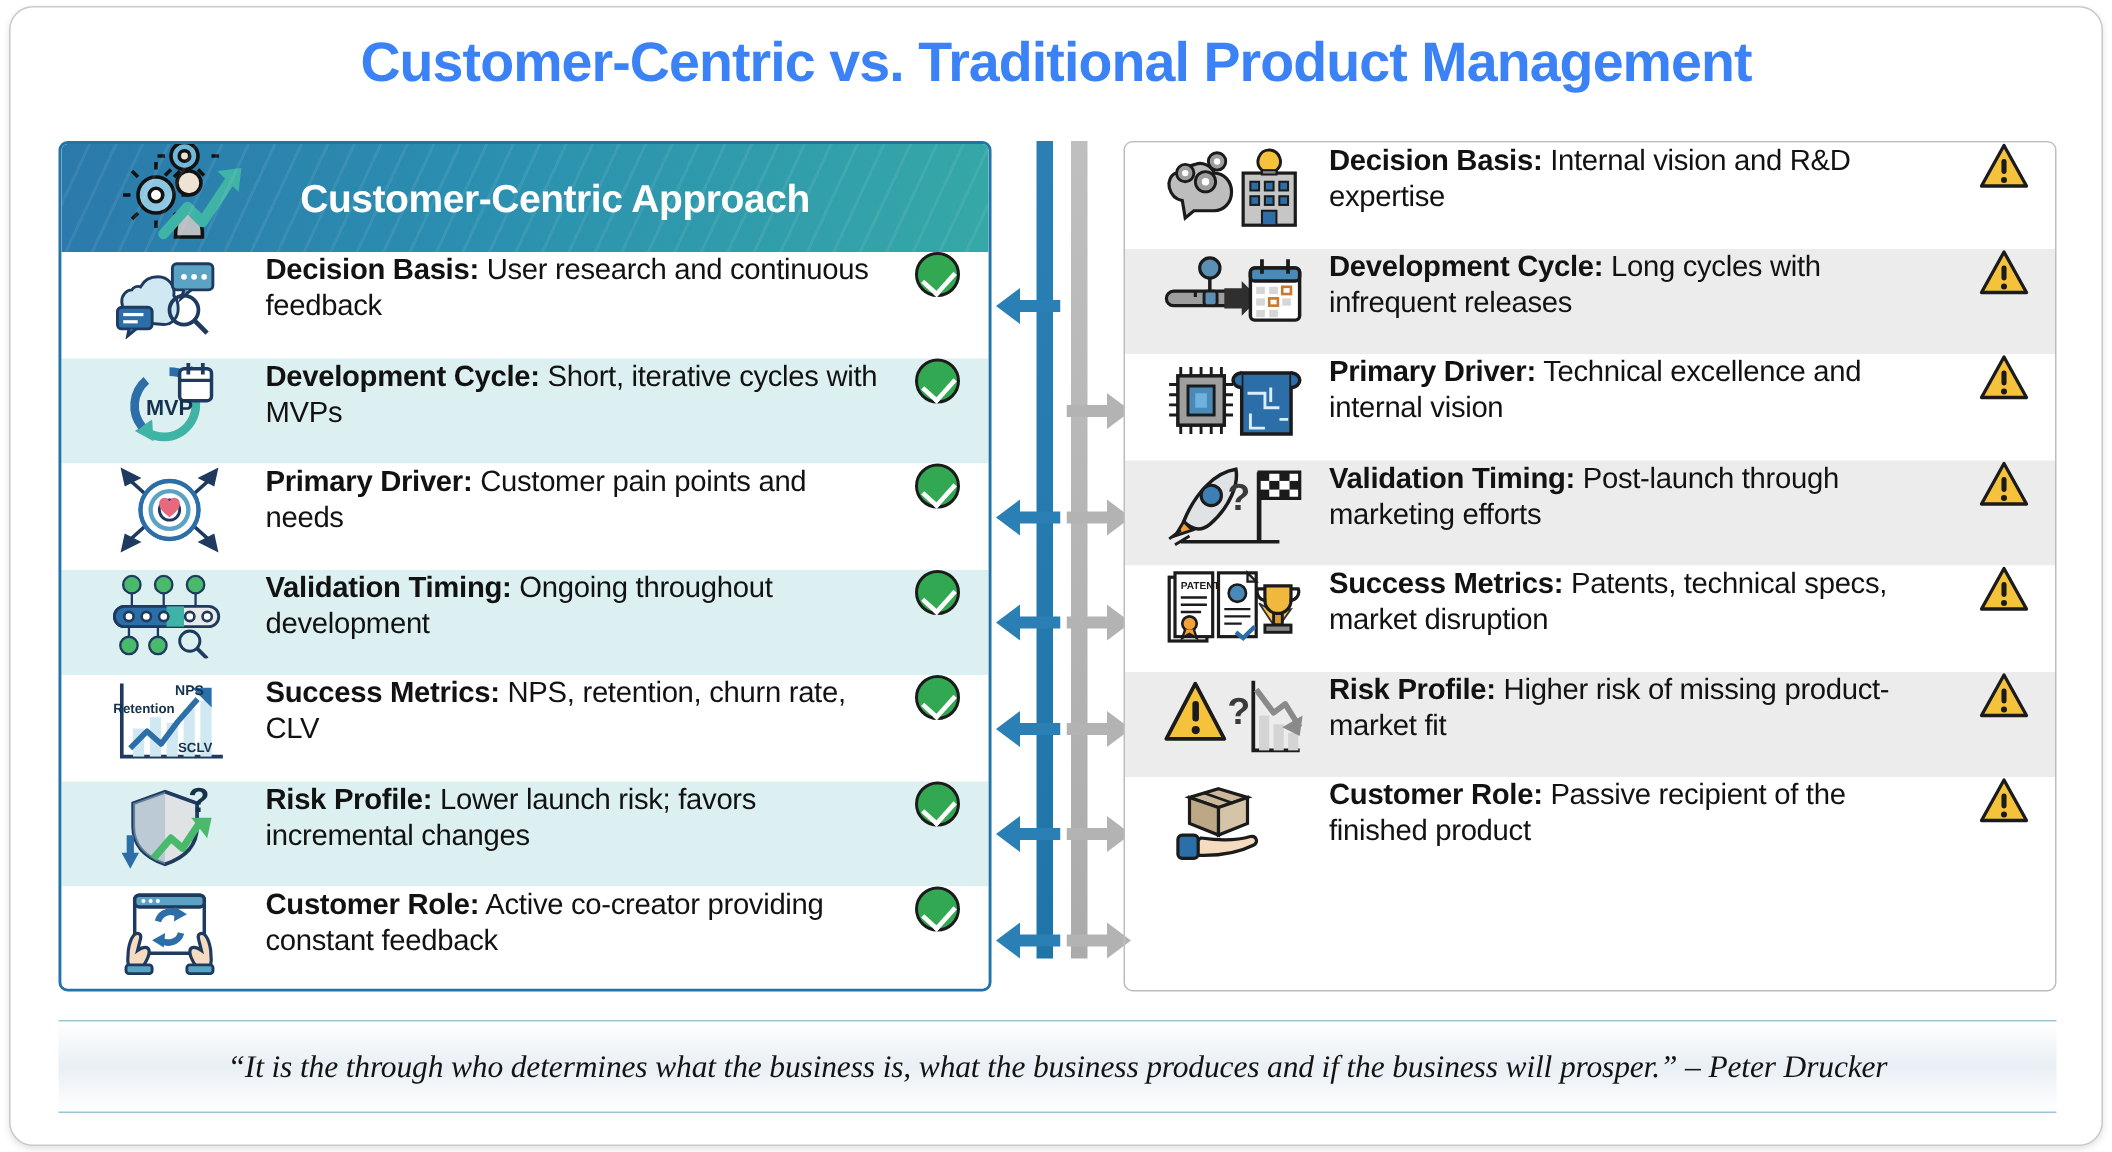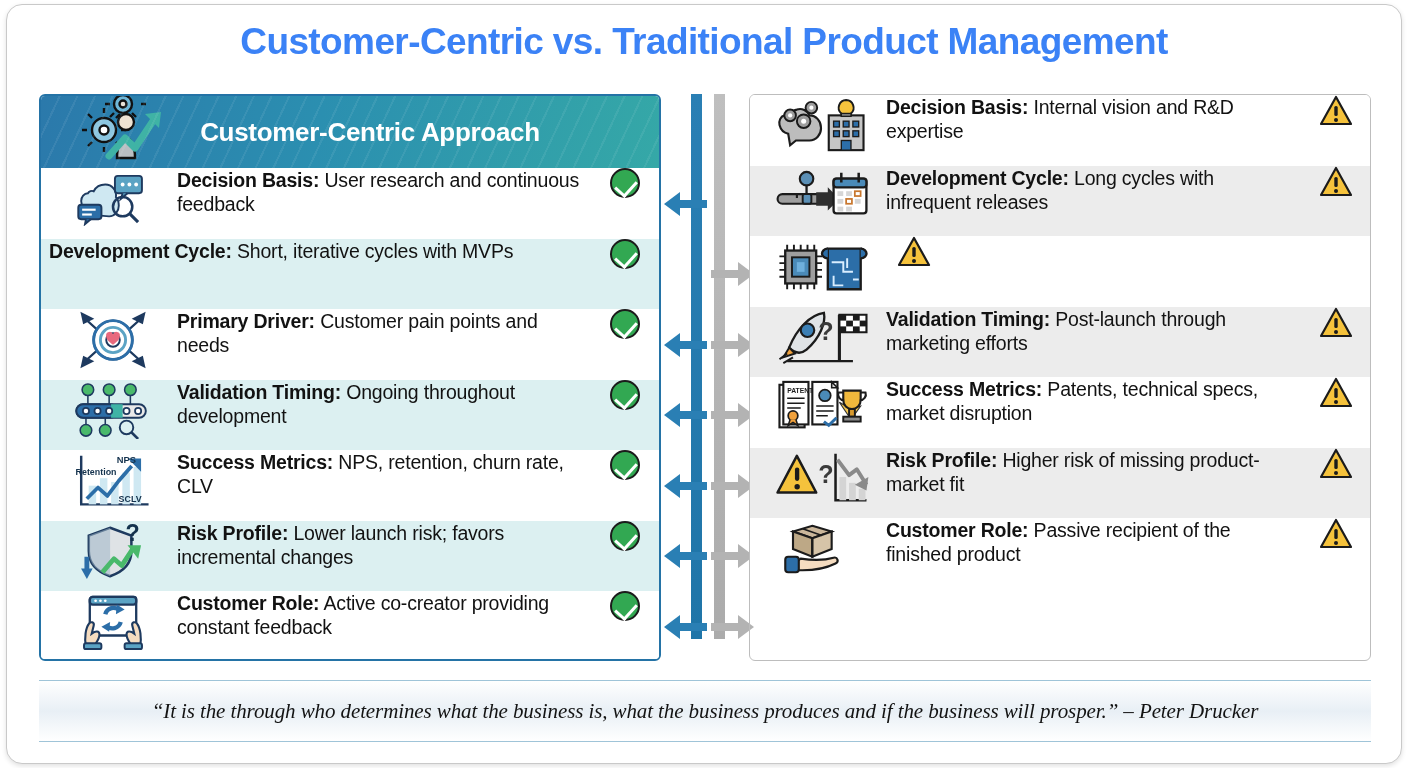--- a/index.html
+++ b/index.html
@@ -238,20 +238,33 @@
         <span class="row-text">
           <b>Decision Basis:</b> 
           <span>User research and continuous feedback</span>
         </span>
         <span class="row-badge">
             <span class="check"></span>
           </span>
       </div>
 
       <div class="row">
+        <span class="row-icon">
+          <svg viewBox="0 0 70 58" width="68" height="56">
+            <path d="M35 6a23 23 0 0 1 19 10" stroke="#2c6ea8" stroke-width="6" fill="none"></path>
+            <path d="M50 2l12 7-13 8z" fill="#2c6ea8"></path>
+            <path d="M52 22a22 22 0 0 1-32 26" stroke="#3fb3a5" stroke-width="6" fill="none"></path>
+            <path d="M24 54l-13-7 12-8z" fill="#3fb3a5"></path>
+            <path d="M16 44A23 23 0 0 1 19 12" stroke="#2c6ea8" stroke-width="6" fill="none"></path>
+            <rect x="42" y="4" width="22" height="22" rx="3" fill="#fff" stroke="#1e3a5f" stroke-width="2.4"></rect>
+            <path d="M42 12h22" stroke="#1e3a5f" stroke-width="2.4"></path>
+            <path d="M48 0v8M58 0v8" stroke="#1e3a5f" stroke-width="2.6"></path>
+            <text x="35" y="36" font-family="Liberation Sans, sans-serif" font-size="15" font-weight="bold" fill="#14324d" text-anchor="middle">MVP</text>
+          </svg>
+        </span>
         <span class="row-text">
           <b>Development Cycle:</b> 
           <span>Short, iterative cycles with MVPs</span>
         </span>
         <span class="row-badge">
             <span class="check"></span>
           </span>
       </div>
 
       <div class="row">
@@ -563,20 +576,24 @@
             <rect x="10" y="14" width="32" height="34" fill="#9e9e9e" stroke="#1b1b1b" stroke-width="2.4"></rect>
             <rect x="17" y="21" width="18" height="20" fill="#4a8ab8" stroke="#1b1b1b" stroke-width="2"></rect>
             <rect x="22" y="26" width="8" height="10" fill="#6fb0dd"></rect>
             <path d="M54 12h34v42H54z" fill="#2c6ea8" stroke="#1b1b1b" stroke-width="2.4"></path>
             <path d="M54 12c-4 0-6 3-6 5s2 5 6 5M88 12c4 0 6 3 6 5s-2 5-6 5" fill="#2c6ea8" stroke="#1b1b1b" stroke-width="2.4"></path>
             <g stroke="#d9eeff" stroke-width="2" fill="none">
               <path d="M58 26h12v10h10M74 22v10M60 40v10h10M80 44h6"></path>
             </g>
           </svg>
         </span>
+        <span class="row-text">
+          <b>Primary Driver:</b> 
+          <span>Technical excellence and internal vision</span>
+        </span>
         <span class="row-badge">
           <svg class="warn" viewBox="0 0 34 31">
               <path d="M17 2l15 27H2z" fill="#f5c23c" stroke="#1b1b1b" stroke-width="2.2" stroke-linejoin="round"></path>
               <rect x="15.3" y="11" width="3.4" height="10" rx="1.6" fill="#1b1b1b"></rect>
               <circle cx="17" cy="25" r="2" fill="#1b1b1b"></circle>
             </svg>
         </span>
       </div>
 
       <div class="row">

